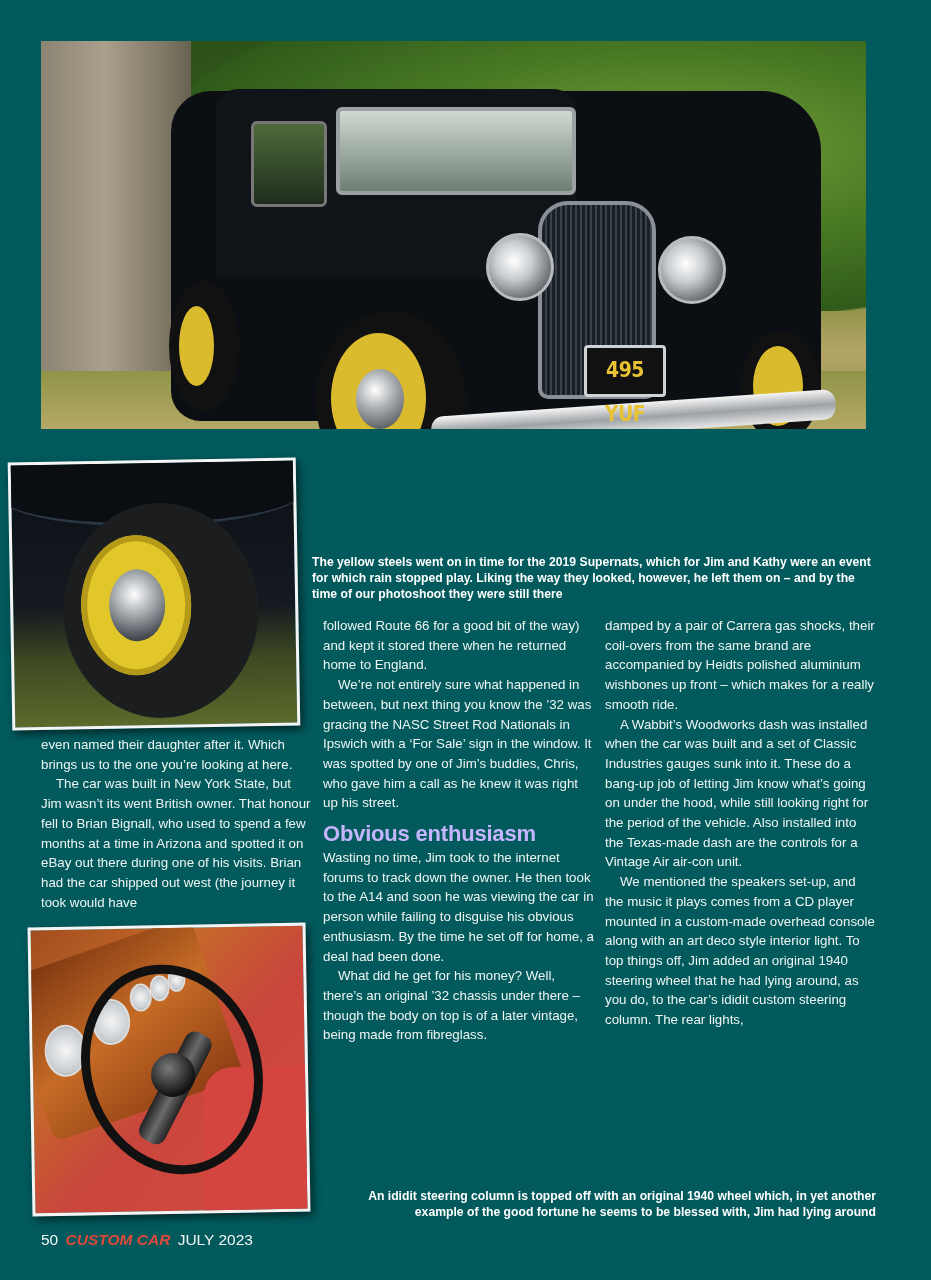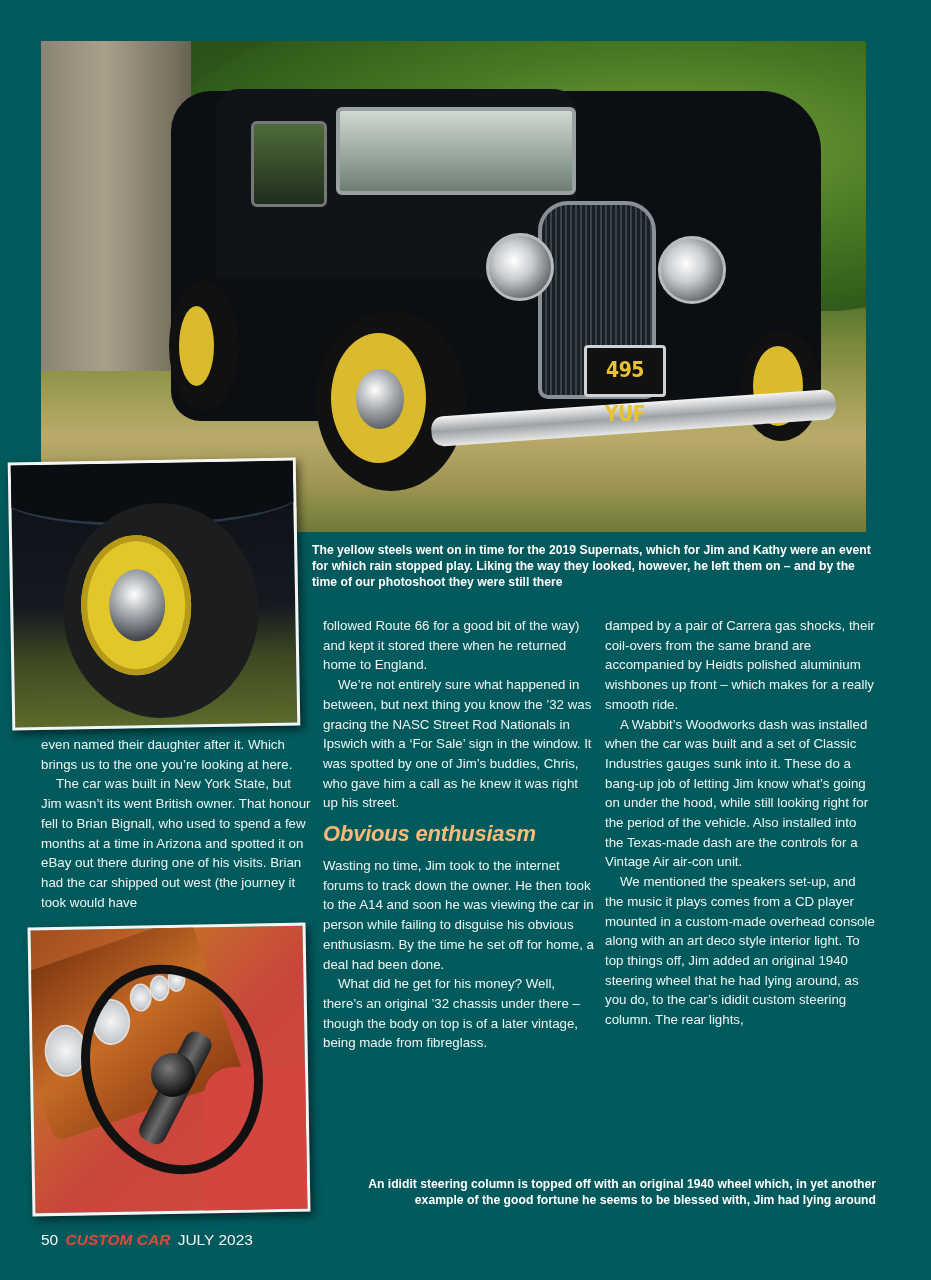--- a/index.html
+++ b/index.html
@@ -6,21 +6,21 @@
   body {
     width: 931px; height: 1280px; position: relative; overflow: hidden;
     background: #025a5d;
     font-family: "Liberation Sans", sans-serif;
     color: #eef5f3;
   }
   .abs { position: absolute; }
 
   
   #hero {
-    left: 41px; top: 41px; width: 825px; height: 491px; overflow: hidden;
+    left: 41px; top: 41px; width: 825px; height: 388px; overflow: hidden;
     background: linear-gradient(180deg, #cfe2ee 0%, #b8d3c0 8%, #4f7b2f 30%, #3f6a28 48%, #7b8a3c 62%, #b4a567 80%, #8d8a4e 100%);
   }
   #hero .trunk { position:absolute; left:0; top:0; width:160px; height:350px;
     background: linear-gradient(90deg,#8c8473 0%,#a9a08c 40%,#7b7462 80%,#5d5a47 100%); }
   #hero .trees { position:absolute; left:150px; top:0; width:675px; height:270px;
     background: radial-gradient(ellipse at 70% 40%, #7aa13c 0%, #4a7a24 40%, #2f5a1a 75%, transparent 76%),
                 radial-gradient(ellipse at 25% 30%, #355e1c 0%, #2a4d17 50%, transparent 70%); }
   #hero .grass { position:absolute; left:0; top:330px; width:825px; height:161px;
     background: linear-gradient(180deg,#8f9447 0%,#b9ab6a 40%,#9f9653 70%,#6f7a38 100%); }
   #hero .car-body { position:absolute; left:130px; top:50px; width:650px; height:330px;
@@ -68,32 +68,32 @@
     background: linear-gradient(135deg,#a24d1e 0%,#c56a2a 30%,#c9463c 55%,#d44a40 100%); }
   #interior-photo .dash { position:absolute; left:-10px; top:15px; width:200px; height:170px;
     background: linear-gradient(160deg,#7a3410,#c56b26 50%,#8a3a12); transform: rotate(-18deg); border-radius:10px; }
   #interior-photo .gauge { position:absolute; border-radius:50%; background: radial-gradient(circle,#f5f5f5 0%,#c6cbd0 70%,#6f757a 100%); border:2px solid #ddd; }
   #interior-photo .seat { position:absolute; left:170px; top:140px; width:120px; height:150px; background:#d5453f; border-radius:30px 0 0 0; }
   #interior-photo .wheel-ring { position:absolute; left:50px; top:35px; width:160px; height:195px; border-radius:50%; border:9px solid #111; transform: rotate(-18deg); }
   #interior-photo .column { position:absolute; left:128px; top:100px; width:28px; height:120px; background:linear-gradient(90deg,#222,#6a6a6a,#222); transform: rotate(28deg); border-radius:10px; }
   #interior-photo .hub { position:absolute; left:118px; top:125px; width:44px; height:44px; border-radius:50%; background: radial-gradient(circle at 40% 35%,#7a7a7a,#111 70%); }
 
   
-  .caption { position:absolute; font-weight:bold; font-size:12.2px; line-height:16px; color:#ffffff; font-family:"Liberation Sans", sans-serif; }
+  .caption { position:absolute; font-weight:bold; font-size:12.2px; line-height:16px; color:#ffffff; font-family:"Liberation Sans", sans-serif;margin-top:12px; }
   #caption-top { left:312px; top:542px; width:560px; }
   #caption-bottom { left:326px; top:1176px; width:550px;text-align:right; }
 
   
   .col { position:absolute; width:272px; font-size:13.3px; line-height:19.7px; color:#eef5f3; }
   .col p { margin:0; }
   .col p.indent { text-indent: 15px; }
   #col1 { left:41px; top:735px; }
   #col2 { left:323px; top:616px; }
   #col3 { left:605px; top:616px; }
-  .subhead { font-weight:bold; font-size:22px; line-height:28px; color:#fdba74; margin: 7px 0 8px 0; letter-spacing:-0.2px;font-style:italic; }
+  .subhead { font-weight:bold; font-size:22px; line-height:28px; color:#c4b5fd; margin: 7px 0 0 0; letter-spacing:-0.2px; }
 
   
   #footer { position:absolute; left:41px; top:1231px; font-size:15.5px; color:#f2f6f5; white-space:nowrap; }
   #footer .brand { color:#e0493a; font-weight:bold; font-style:italic; margin: 0 3px 0 3px; }
 </style>
 </head>
 <body>
 
 <div id="hero" class="abs">
   <div class="trunk"></div>

